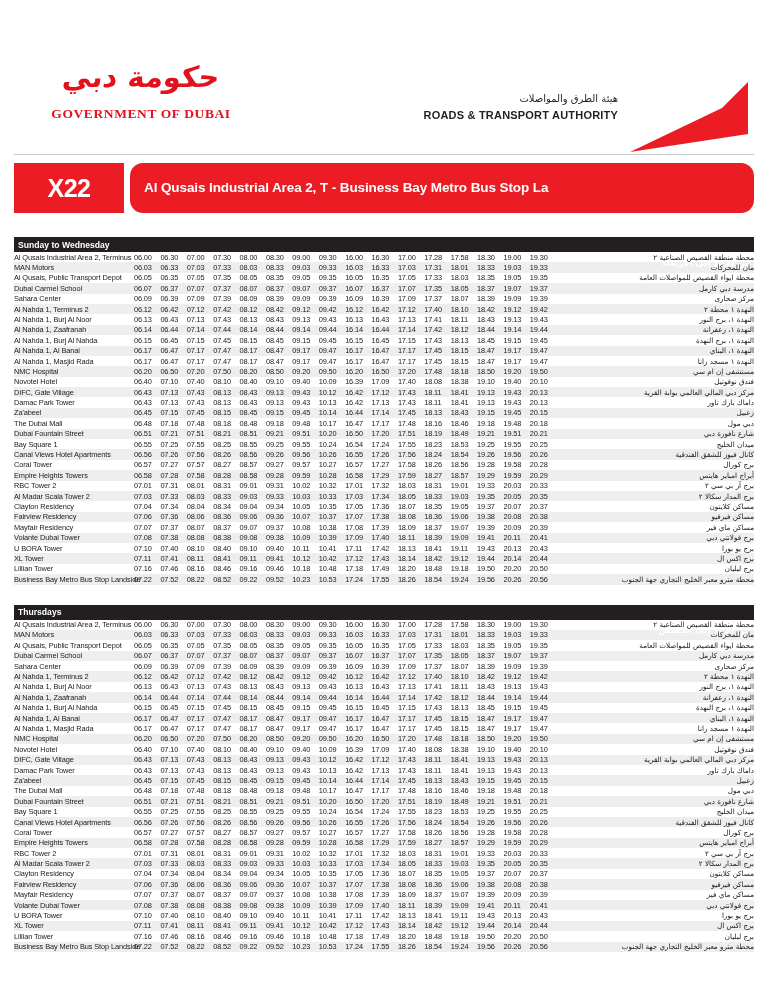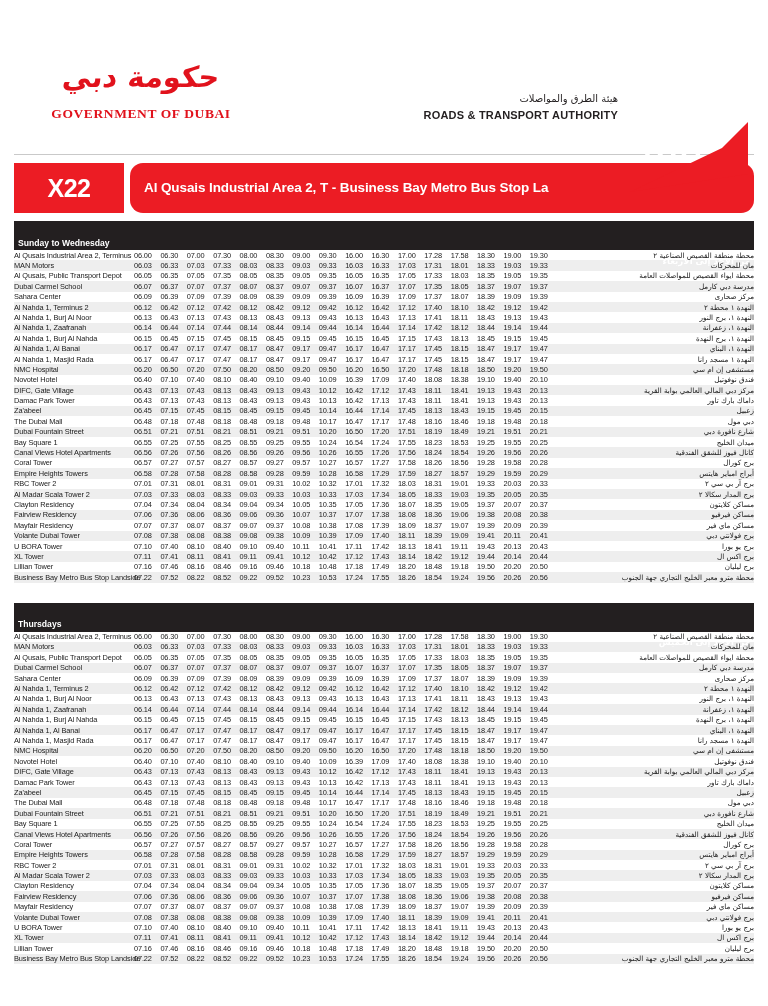--- a/index.html
+++ b/index.html
@@ -81,21 +81,20 @@
     font-weight: bold;
     color: #231f20;
     letter-spacing: 0.2px;
     line-height: 14px;
     text-align: right;
   }
   .rta-mark {
     position: relative;
     width: 118px;
     height: 70px;
-    margin-top: 40px;
   }
   .rta-mark svg { display: block; }
   .rta-mark .rta-text {
     position: absolute;
     left: 14px;
     top: 8px;
     font-size: 31px;
     font-weight: bold;
     color: #ffffff;
     font-style: italic;
@@ -106,21 +105,21 @@
   .hr-thin {
     border: 0;
     border-top: 1px solid #c9c9c9;
     margin: 4px 0 8px 0;
   }
 
   
   .route-band {
     display: flex;
     height: 50px;
-    margin-bottom: 8px;
+    margin-bottom: 24px;
   }
   .route-num {
     width: 110px;
     background: #ec1c24;
     color: #fff;
     display: flex;
     align-items: center;
     justify-content: center;
     font-size: 25px;
     font-weight: bold;
@@ -152,21 +151,21 @@
     line-height: 20px;
   }
 
   
   .tt-section { margin-bottom: 6px; }
   .tt-daybar {
     background: #231f20;
     color: #fff;
     font-size: 8.6px;
     font-weight: bold;
-    padding: 16px 4px 2px 4px;
+    padding: 2px 4px 2px 4px;
     display: flex;
     justify-content: space-between;
     align-items: center;
     height: 11px;
     box-sizing: content-box;
   }
   .tt-daybar .ar {
     font-family: "DejaVu Sans", sans-serif;
     direction: rtl;
     font-size: 8.6px;

